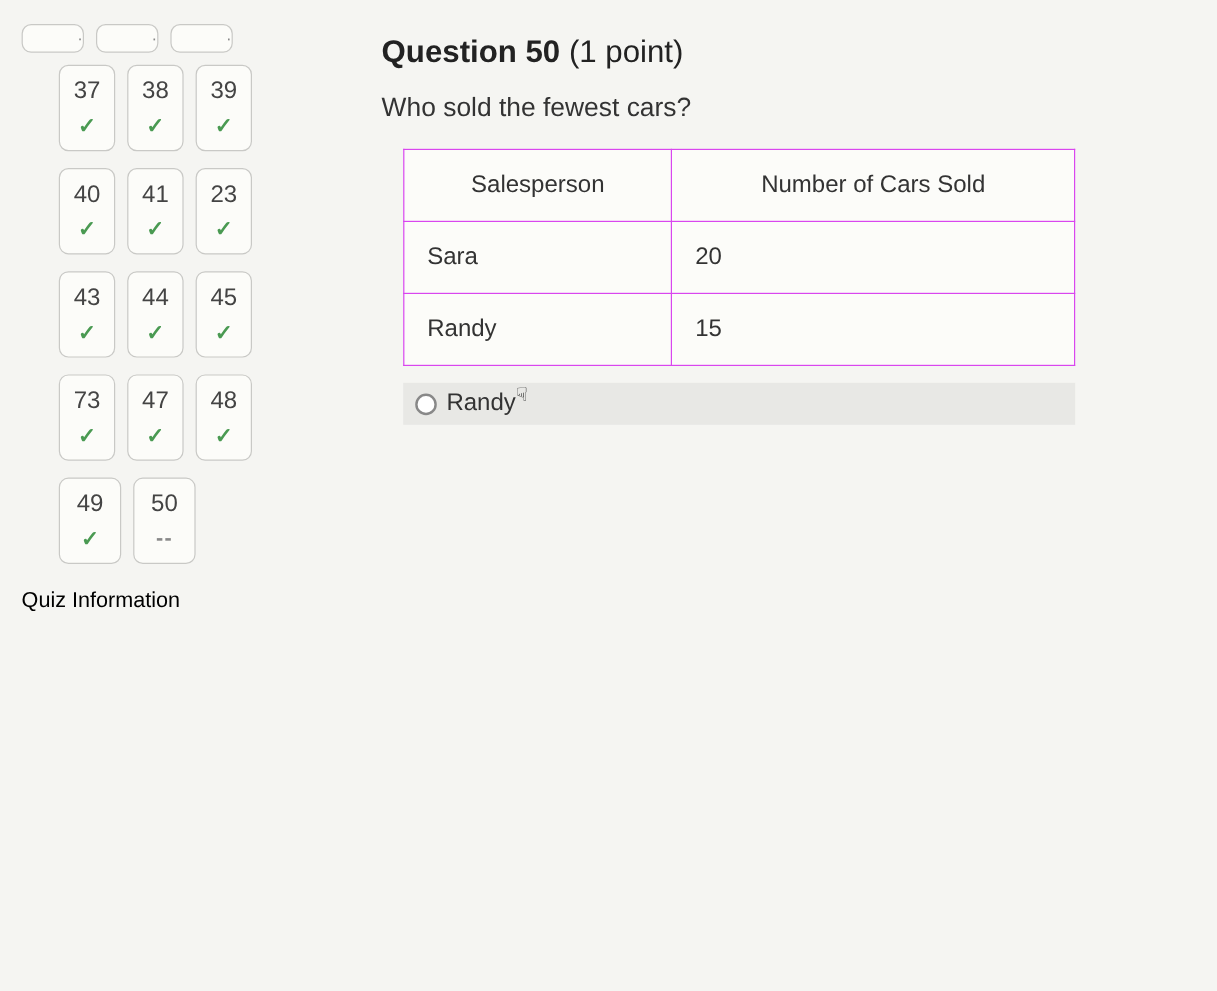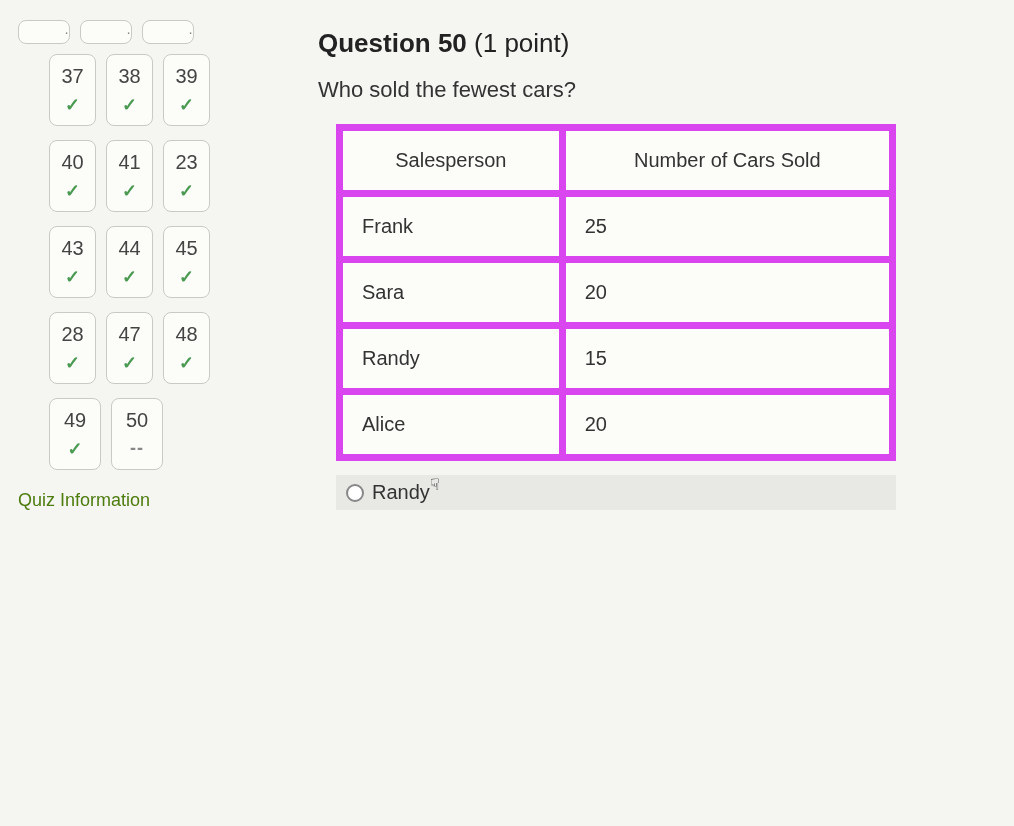--- a/index.html
+++ b/index.html
@@ -65,21 +65,21 @@
       color: #888;
       font-size: 18px;
       letter-spacing: 1px;
       font-weight: bold;
     }
     .dot-icon {
       color: #888;
       font-size: 14px;
     }
     .quiz-info {
-      color: #4d7c0f;
+      color: #000000;
       font-size: 18px;
       margin-top: 20px;
       cursor: pointer;
     }
     .main {
       flex: 1;
       padding-top: 8px;
       padding-right: 4px;
       margin-left: 48px;
     }
@@ -97,21 +97,21 @@
       line-height: 1.5;
     }
     .q-table {
       border-collapse: collapse;
       width: 100%;
       max-width: 560px;
       margin-left: 18px;
       background: #fcfcf9;
     }
     .q-table th, .q-table td {
-      border: 7px solid #d946ef;
+      border: 1px solid #d946ef;
       padding: 18px 19px;
       text-align: left;
       font-size: 20px;
       color: #333;
       font-weight: 400;
     }
     .q-table th {
       font-weight: 500;
       text-align: center;
     }
@@ -206,21 +206,21 @@
         <span class="check-icon">✓</span>
       </div>
       <div class="nav-tile">
         <span class="num">45</span>
         <span class="check-icon">✓</span>
       </div>
     </div>
 
     <div class="nav-row">
       <div class="nav-tile">
-        <span class="num">28</span>
+        <span class="num">73</span>
         <span class="check-icon">✓</span>
       </div>
       <div class="nav-tile">
         <span class="num">47</span>
         <span class="check-icon">✓</span>
       </div>
       <div class="nav-tile">
         <span class="num">48</span>
         <span class="check-icon">✓</span>
       </div>
@@ -250,35 +250,27 @@
 
       <table class="q-table">
         <thead>
           <tr>
             <th>Salesperson</th>
             <th>Number of Cars Sold</th>
           </tr>
         </thead>
         <tbody>
           <tr>
-            <td>Frank</td>
-            <td>25</td>
-          </tr>
-          <tr>
             <td>Sara</td>
             <td>20</td>
           </tr>
           <tr>
             <td>Randy</td>
             <td>15</td>
           </tr>
-          <tr>
-            <td>Alice</td>
-            <td>20</td>
-          </tr>
         </tbody>
       </table>
 
       <div class="answer-row">
         <span class="radio"></span>
         <span class="answer-label">
           <span>Randy</span>
           <span class="cursor-icon">☟</span>
         </span>
       </div>

